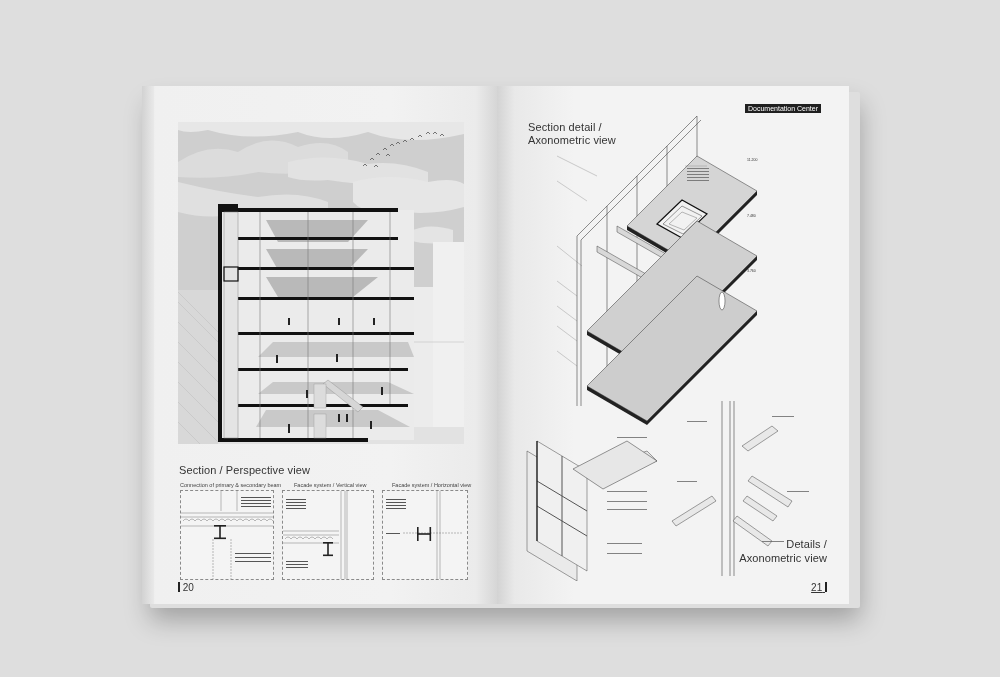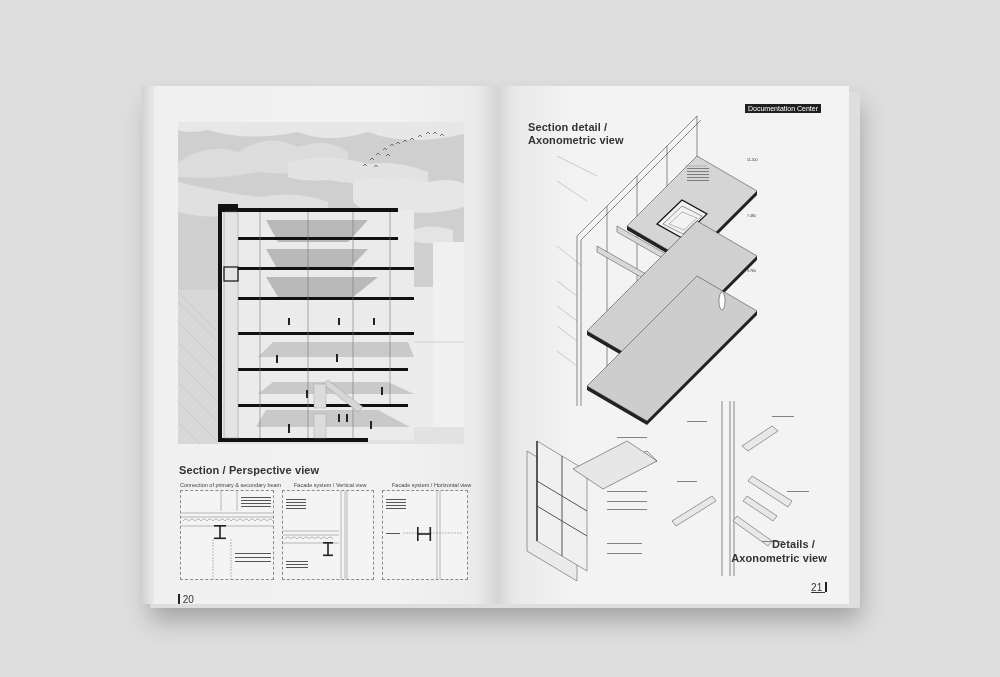--- a/index.html
+++ b/index.html
@@ -4,21 +4,21 @@
 <style>
   html,body{margin:0;padding:0;}
   body{width:1000px;height:677px;background:#dedede;position:relative;overflow:hidden;font-family:"Liberation Sans",sans-serif;}
   .shadow{position:absolute;left:150px;top:92px;width:710px;height:516px;box-shadow:0 12px 26px rgba(0,0,0,0.28);border-radius:2px;}
   .page{position:absolute;top:86px;height:518px;background:#f1f1f1;overflow:hidden;}
   .page-left{left:142px;width:355px;background:linear-gradient(90deg,#e4e4e4 0px,#f0f0f0 14px,#f2f2f2 70%,#ebebeb 94%,#d6d6d6 100%);}
   .page-right{left:497px;width:352px;background:linear-gradient(90deg,#d3d3d3 0%,#e9e9e9 5%,#f3f3f3 22%,#f3f3f3 100%);}
   .edge-left{position:absolute;left:142px;top:86px;width:12px;height:518px;background:linear-gradient(90deg,#d2d2d2,#e9e9e9);}
   .abs{position:absolute;}
   .sec-img{left:36px;top:36px;width:286px;height:322px;}
-  .caption{font-size:11px;color:#333;letter-spacing:0.1px;white-space:nowrap;font-weight:bold;}
+  .caption{font-size:11px;color:#333;letter-spacing:0.1px;white-space:nowrap;}
   .small-title{font-size:5.5px;color:#444;white-space:nowrap;}
   .detail-box{border:1px dashed #8a8a8a;background:#f4f4f4;}
   .pagenum{font-size:10px;color:#333;}
   .pagenum .bar{display:inline-block;width:2px;height:10px;background:#222;vertical-align:-1px;}
   .badge{background:#1f1f1f;color:#fff;font-size:7px;padding:1px 3px;white-space:nowrap;}
   .elev{font-size:3.5px;color:#333;}
 </style>
 </head>
 <body>
 
@@ -204,21 +204,21 @@
       <g fill="#555">
         <rect x="3" y="8" width="20" height="1"></rect>
           <rect x="3" y="11" width="20" height="1"></rect>
           <rect x="3" y="14" width="20" height="1"></rect>
           <rect x="3" y="17" width="20" height="1"></rect>
         <rect x="3" y="42" width="14" height="1"></rect>
       </g>
     </svg>
   </div>
 
-  <div class="abs pagenum" style="left:36px;top:508px;">
+  <div class="abs pagenum" style="left:36px;top:496px;">
     <span class="bar"></span>
     <span>20</span>
   </div>
 </div>
 
 <div class="page page-right">
   <div class="abs badge" style="left:248px;top:18px;">Documentation Center</div>
 
   <div class="abs caption" style="left:31px;top:35px;">Section detail /</div>
   <div class="abs caption" style="left:31px;top:48px;">Axonometric view</div>
@@ -320,21 +320,21 @@
     </g>
     <g fill="#666">
       <rect x="15" y="80" width="20" height="0.8"></rect>
         <rect x="25" y="20" width="20" height="0.8"></rect>
       <rect x="110" y="15" width="22" height="0.8"></rect>
         <rect x="125" y="90" width="22" height="0.8"></rect>
       <rect x="100" y="140" width="22" height="0.8"></rect>
     </g>
   </svg>
 
-  <div class="abs caption" style="right:34px;top:452px;text-align:left;">Details /</div>
+  <div class="abs caption" style="right:22px;top:452px;text-align:left;">Details /</div>
   <div class="abs caption" style="right:22px;top:466px;text-align:right;">Axonometric view</div>
 
   <div class="abs pagenum" style="right:22px;top:496px;text-decoration:underline;">
     <span>21</span>
     <span class="bar"></span>
   </div>
 </div>
 
 <div class="edge-left"></div>
 

